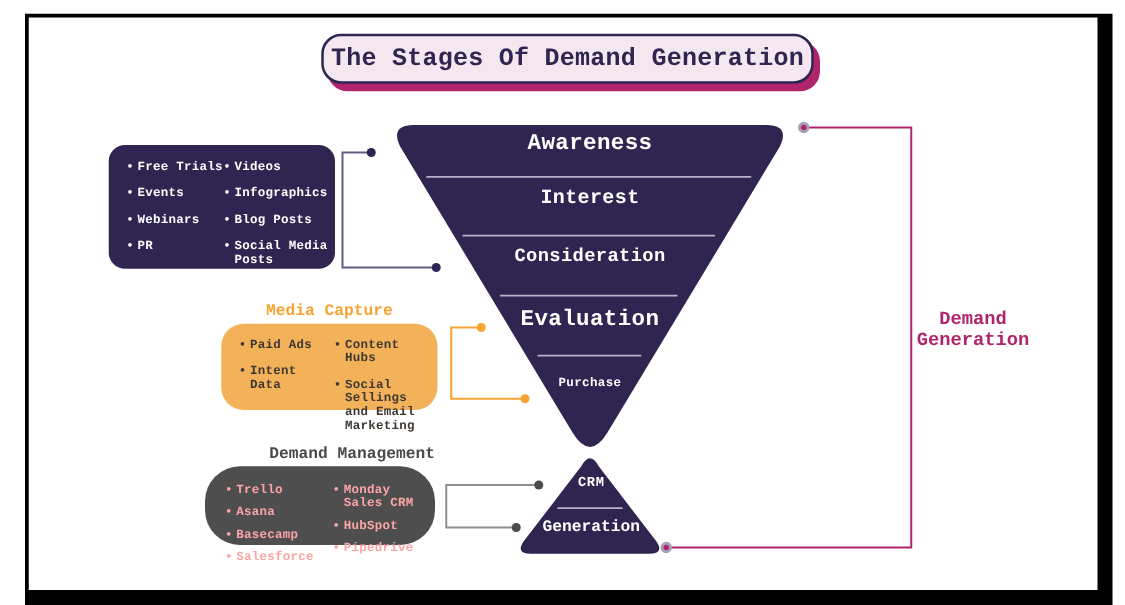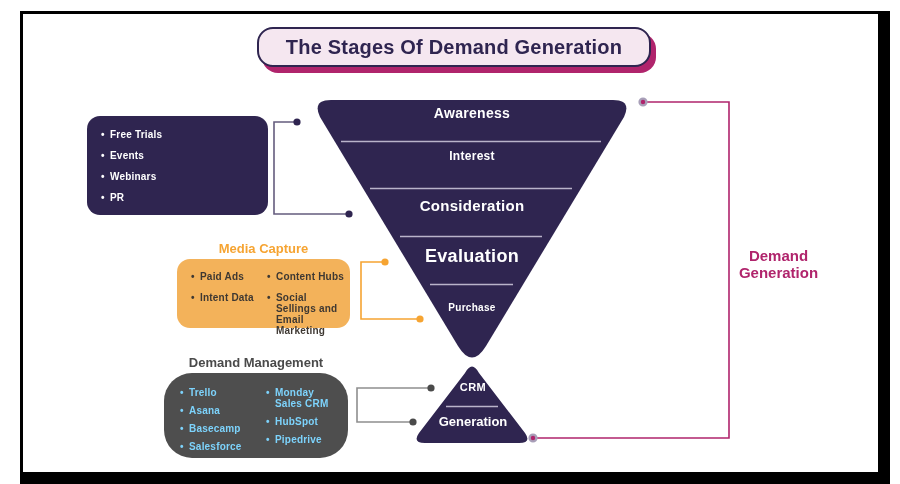--- a/index.html
+++ b/index.html
@@ -1,18 +1,18 @@
 <!DOCTYPE html>
 <html style="--purple: #2F2550; --pink: #F5E7F0; --magenta: #B0246C; --orange: #F3B25A; --orangeAccent: #F6A432; --gray: #4E4E4E; --grayLine: #8E8E8E; --bracket1: #645C7E; --divider: #C9C3D8;"><head>
 <meta charset="utf-8">
 <style>
   html,body { margin:0; padding:0; background:#fff; }
   #canvas {
     position:relative; width:900px; height:484px; background:#fff;
-    font-family:Liberation Sans, sans-serif; overflow:hidden;
+    font-family:Liberation Mono, monospace; overflow:hidden;
   }
   
   #frame {
     position:absolute; left:20px; top:11px; right:10px; bottom:0;
     border-left:3px solid #000; border-top:3px solid #000;
     border-right:12px solid #000; border-bottom:12px solid #000;
     pointer-events:none;
   }
   
   #title-box {
@@ -30,42 +30,42 @@
   .br2 { stroke:var(--orangeAccent); stroke-width:1.6; fill:none; }
   .br3 { stroke:var(--grayLine); stroke-width:1.6; fill:none; }
   .br4 { stroke:var(--magenta); stroke-width:1.6; fill:none; }
   .dot1 { fill:var(--purple); }
   .dot2 { fill:var(--orangeAccent); }
   .dot3 { fill:#4A4A4A; }
   .dot4 { fill:var(--magenta); stroke:#A89FB8; stroke-width:2.4; }
 
   .stage { position:absolute; left:312px; width:320px; text-align:center;
            color:#fff; font-weight:bold; letter-spacing:.3px; }
-  .stage.s0 { top:105px; font-size:14px; }
-  .stage.s1 { top:149px; font-size:12px; }
+  .stage.s0 { top:105px; font-size:18px; }
+  .stage.s1 { top:149px; font-size:16px; }
   .stage.s2 { top:197px; font-size:15px; }
   .stage.s3 { top:246px; font-size:18px; }
   .stage.s4 { top:302px; font-size:10px; }
   .tri-label { position:absolute; left:412px; width:122px; text-align:center;
                color:#fff; font-weight:bold; }
   .tri-label.t0 { top:381px; font-size:11px; letter-spacing:.5px; }
   .tri-label.t1 { top:414px; font-size:13px; }
 
   .grp-header { position:absolute; text-align:center; font-weight:bold; font-size:13px; }
   #hdr-creation   { left:87px;  top:95px;  width:181px; color:var(--purple); }
   #hdr-capture    { left:177px; top:241px; width:173px; color:var(--orangeAccent); }
-  #hdr-management { left:164px; top:355px; width:184px; color:#4A4A4A; }
+  #hdr-management { left:164px; top:355px; width:184px; color:#4A4A4A;text-align:right; }
 
   .grp-box { position:absolute; border-radius:13px; display:flex; box-sizing:border-box; }
   #box-creation   { left:87px;  top:116px; width:181px; height:99px; background:var(--purple);
                     color:#fff; padding:13px 6px 8px 14px; }
   #box-capture    { left:177px; top:259px; width:173px; height:69px; background:var(--orange);
-                    color:#3E3832; padding:12px 4px 6px 14px; }
-  #box-management { left:164px; top:373px; width:184px; height:85px; background:var(--gray);
-                    color:#7dd3fc; padding:14px 4px 8px 16px; border-radius:28px; }
+                    color:#3E3832; padding:12px 4px 6px 14px;border-radius:18px; }
+  #box-management { left:164px; top:373px; width:184px; height:63px; background:var(--gray);
+                    color:#fca5a5; padding:14px 4px 8px 16px; border-radius:28px; }
   .grp-col { display:flex; flex-direction:column; }
   #box-creation   .c1 { width:82px; } #box-creation   .c2 { flex:1; }
   #box-capture    .c1 { width:76px; } #box-capture    .c2 { flex:1; }
   #box-management .c1 { width:86px; } #box-management .c2 { flex:1; }
   .grp-item { font-size:10px; font-weight:bold; line-height:11px; margin-bottom:10px;
               padding-left:9px; position:relative; letter-spacing:.2px; }
   .grp-item::before { content:"•"; position:absolute; left:0; top:0; }
   #box-management .grp-item { margin-bottom:7px; }
 
   #right-label { position:absolute; left:728px; top:247px; width:101px; text-align:center;
@@ -117,20 +117,26 @@
   <div class="tri-label t0">CRM</div>
   <div class="tri-label t1">Generation</div>
 
   <div class="grp-box" id="box-creation">
     <div class="grp-col c1">
       <div class="grp-item">Free Trials</div>
       <div class="grp-item">Events</div>
       <div class="grp-item">Webinars</div>
       <div class="grp-item">PR</div>
     </div>
+    <div class="grp-col c2">
+      <div class="grp-item">Videos</div>
+      <div class="grp-item">Infographics</div>
+      <div class="grp-item">Blog Posts</div>
+      <div class="grp-item">Social Media Posts</div>
+    </div>
   </div>
 
   <div class="grp-header" id="hdr-capture">Media Capture</div>
   <div class="grp-box" id="box-capture">
     <div class="grp-col c1">
       <div class="grp-item">Paid Ads</div>
       <div class="grp-item">Intent Data</div>
     </div>
     <div class="grp-col c2">
       <div class="grp-item">Content Hubs</div>

